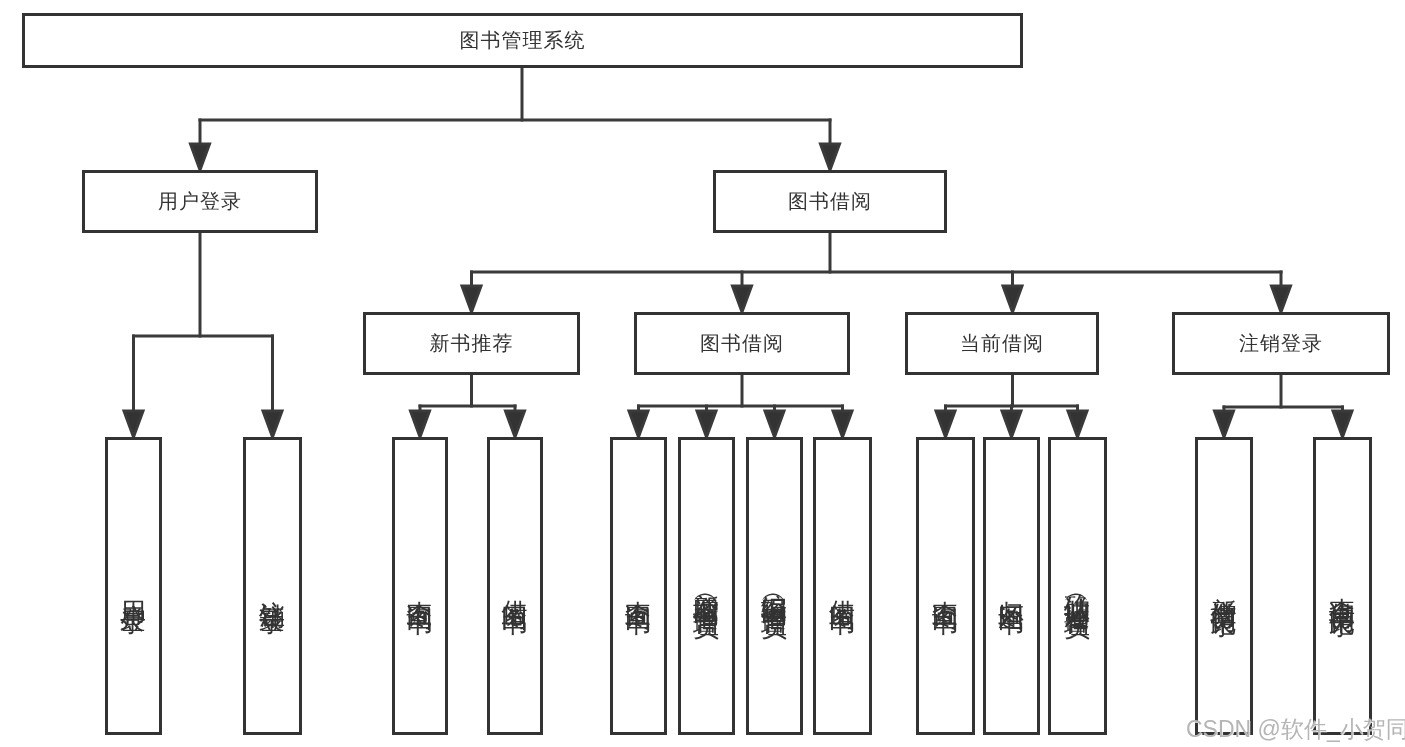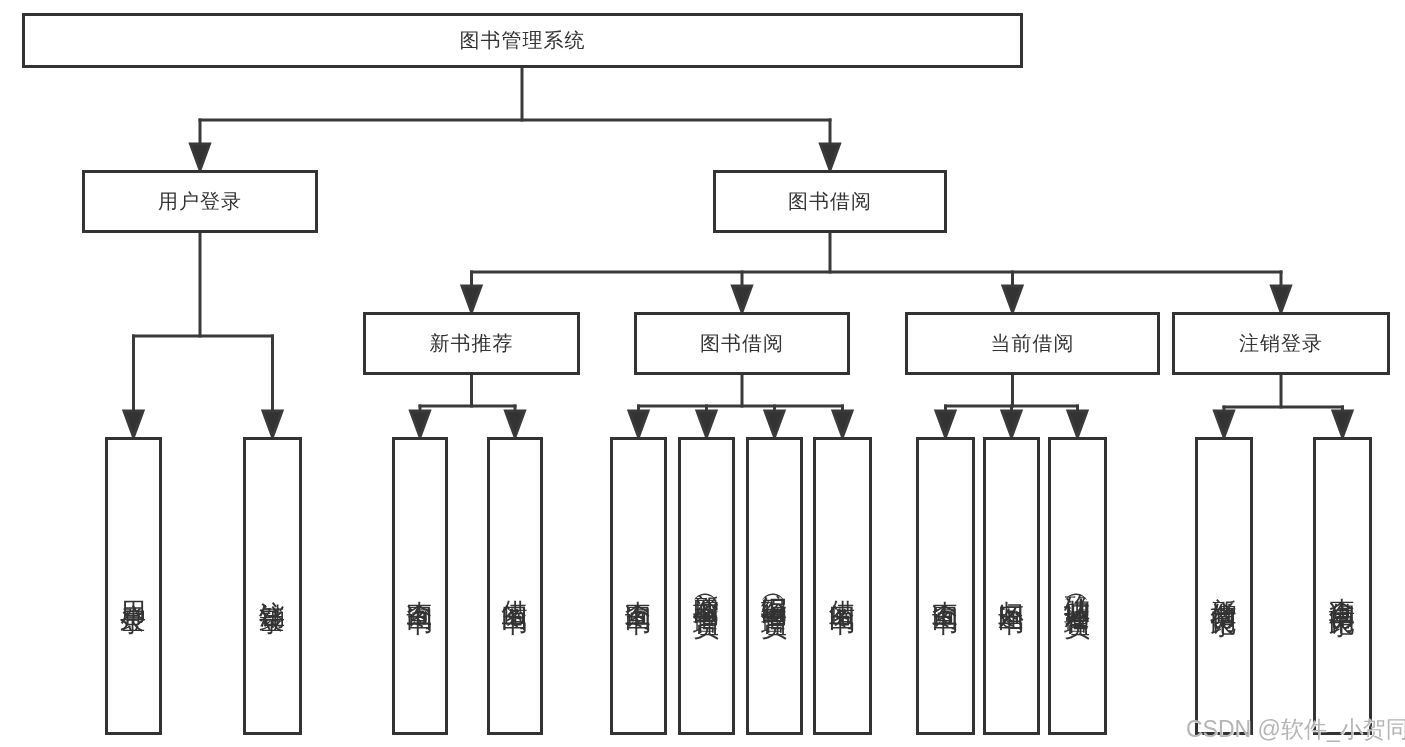--- a/index.html
+++ b/index.html
@@ -124,21 +124,21 @@
     </g>
   </svg>
 
   <div class="box h-box" style="left:22px; top:13px; width:1001px; height:55px;">图书管理系统</div>
 
   <div class="box h-box" style="left:82px; top:170px; width:236px; height:63px;">用户登录</div>
   <div class="box h-box" style="left:713px; top:170px; width:234px; height:63px;">图书借阅</div>
 
   <div class="box h-box" style="left:363px; top:312px; width:217px; height:63px;">新书推荐</div>
   <div class="box h-box" style="left:634px; top:312px; width:216px; height:63px;">图书借阅</div>
-  <div class="box h-box" style="left:905px; top:312px; width:255px; height:63px;">当前借阅</div>
+  <div class="box h-box" style="left:905px; top:312px; width:194px; height:63px;">当前借阅</div>
   <div class="box h-box" style="left:1172px; top:312px; width:218px; height:63px;">注销登录</div>
 
   <div class="box v-box" style="left:105px; top:437px; width:57px; height:298px;">用户登录</div>
   <div class="box v-box" style="left:243px; top:437px; width:59px; height:298px;">注销登录</div>
 
   <div class="box v-box" style="left:392px; top:437px; width:56px; height:298px;">查询图书</div>
   <div class="box v-box" style="left:487px; top:437px; width:56px; height:298px;">借阅图书</div>
 
   <div class="box v-box" style="left:610px; top:437px; width:57px; height:298px;">查询图书</div>
   <div class="box v-box" style="left:678px; top:437px; width:57px; height:298px;">新增图书（管理员）</div>

